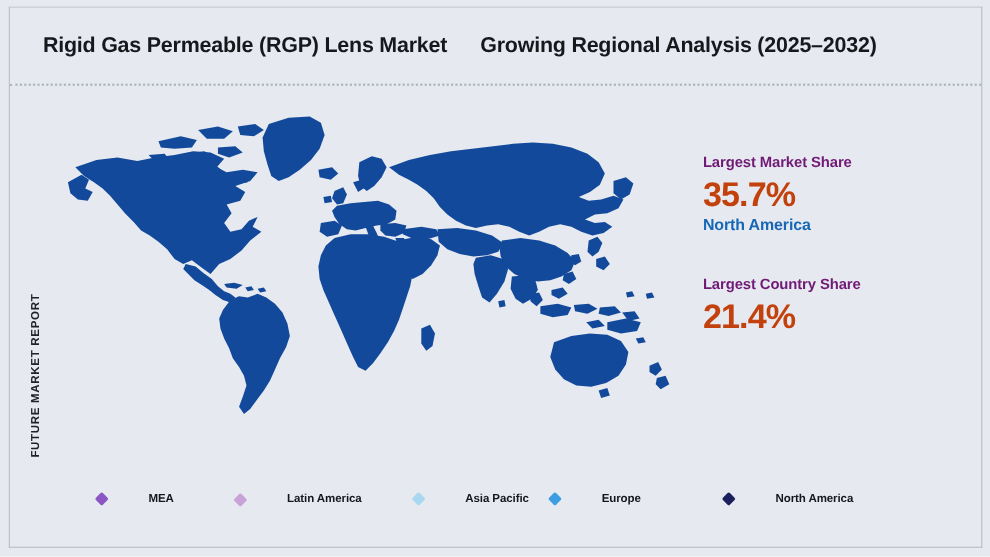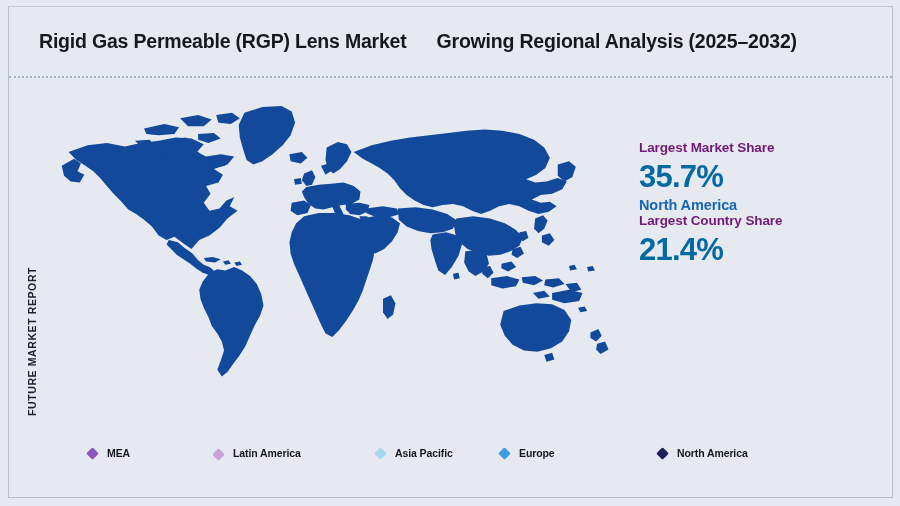--- a/index.html
+++ b/index.html
@@ -100,32 +100,33 @@
   }
 
   
   .stats {
     position: absolute;
     left: 639px;
     top: 140px;
     width: 250px;
   }
   .stat-block + .stat-block {
+    margin-top: 38px;
   }
   .stat-label {
     font-size: 13.5px;
     font-weight: bold;
     color: #701a75;
     letter-spacing: -0.1px;
     margin-bottom: 6px;
   }
   .stat-value {
     font-size: 31px;
     font-weight: bold;
-    color: #0369a1;
+    color: #c2410c;
     letter-spacing: -0.8px;
     line-height: 1.05;
     margin-bottom: 3px;
   }
   .stat-sub {
     font-size: 14.5px;
     font-weight: bold;
     color: #1667b5;
     letter-spacing: -0.1px;
   }
@@ -136,20 +137,21 @@
     left: 88px;
     top: 447px;
     width: 700px;
     height: 20px;
   }
   .legend-item {
     position: absolute;
     display: flex;
     align-items: center;
     white-space: nowrap;
+    gap: 28px;
   }
   .legend-marker {
     width: 9px;
     height: 9px;
     transform: rotate(45deg);
     border-radius: 1.5px;
     margin-right: 10px;
     flex: none;
   }
   .legend-text {

